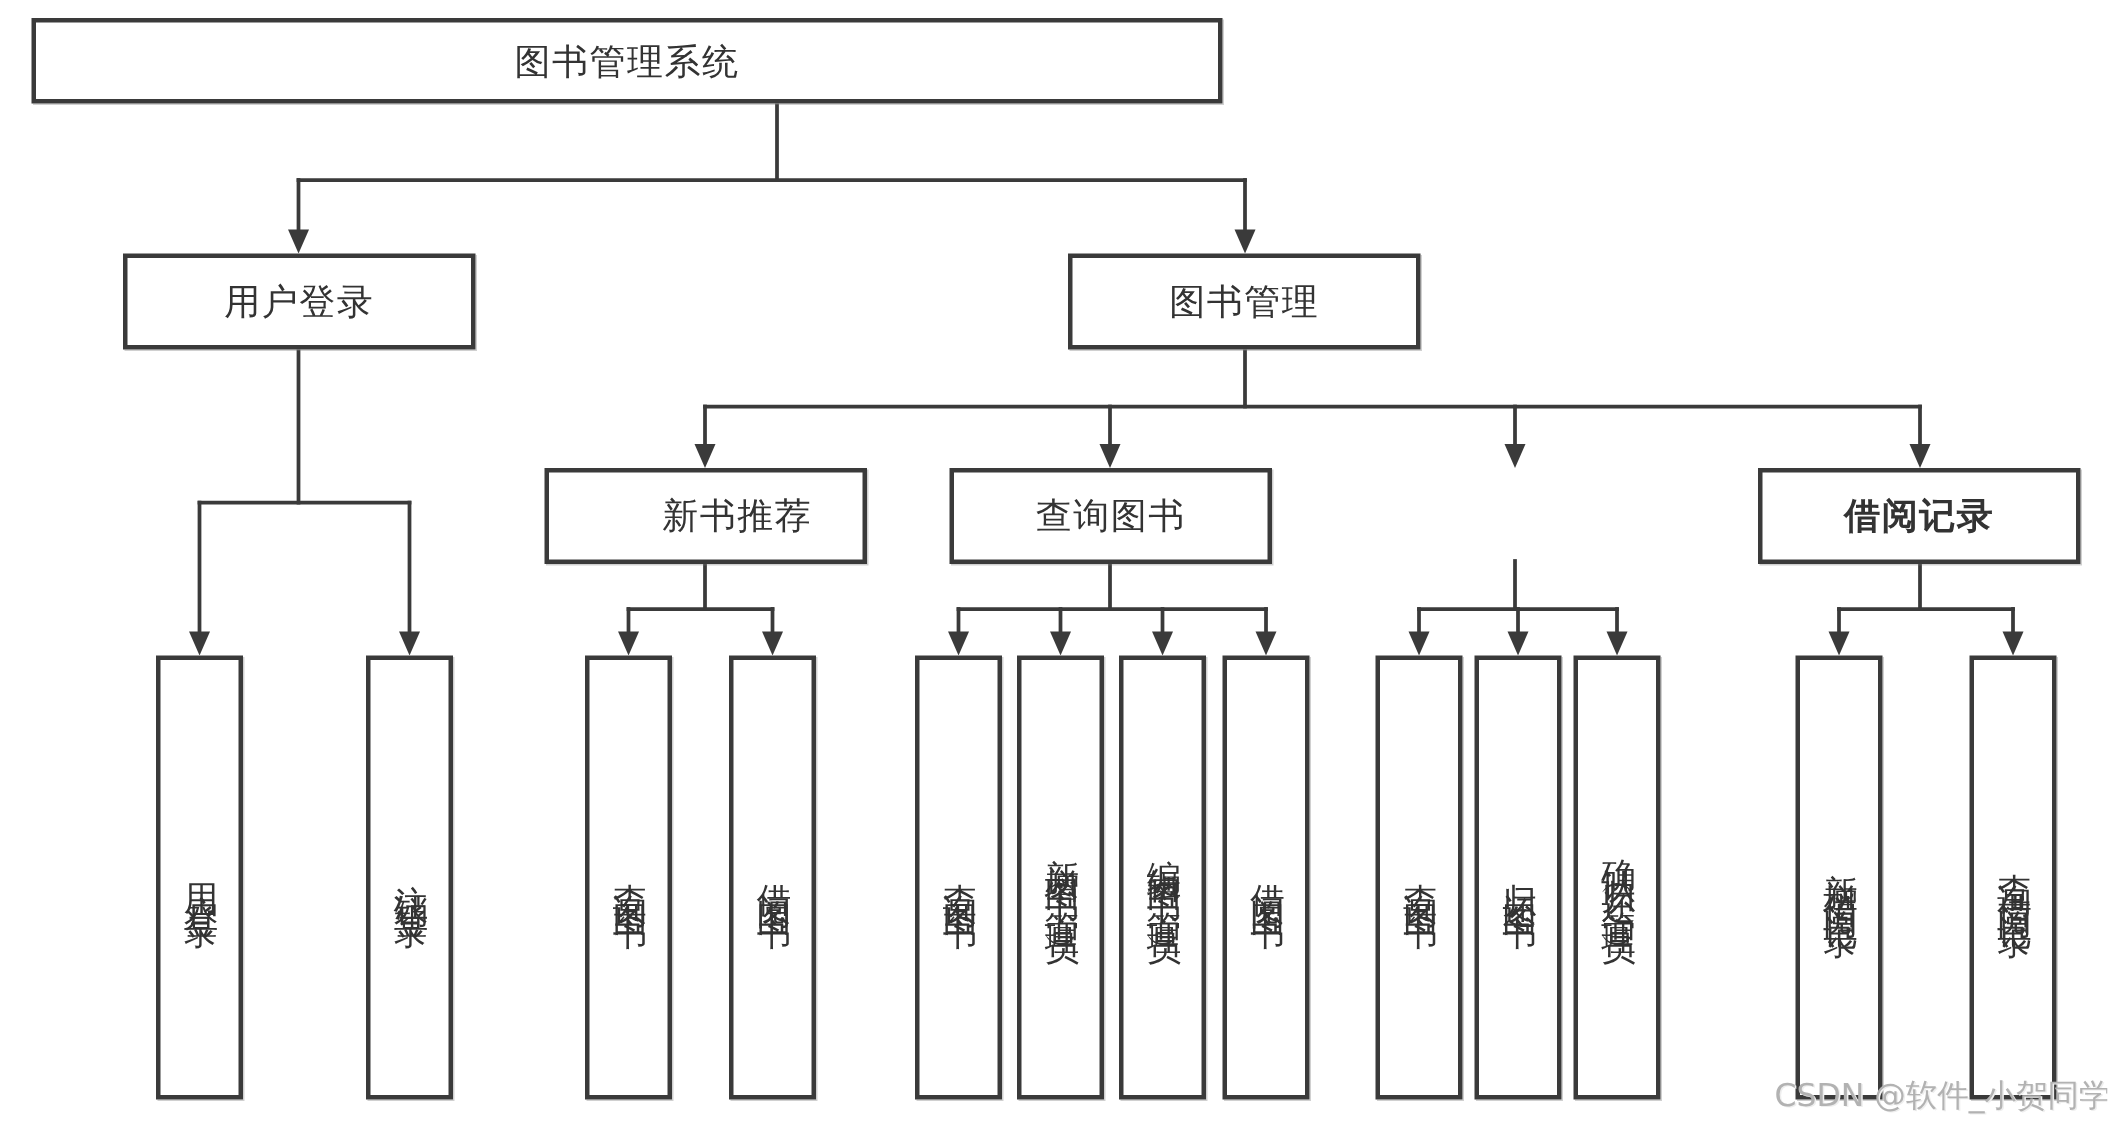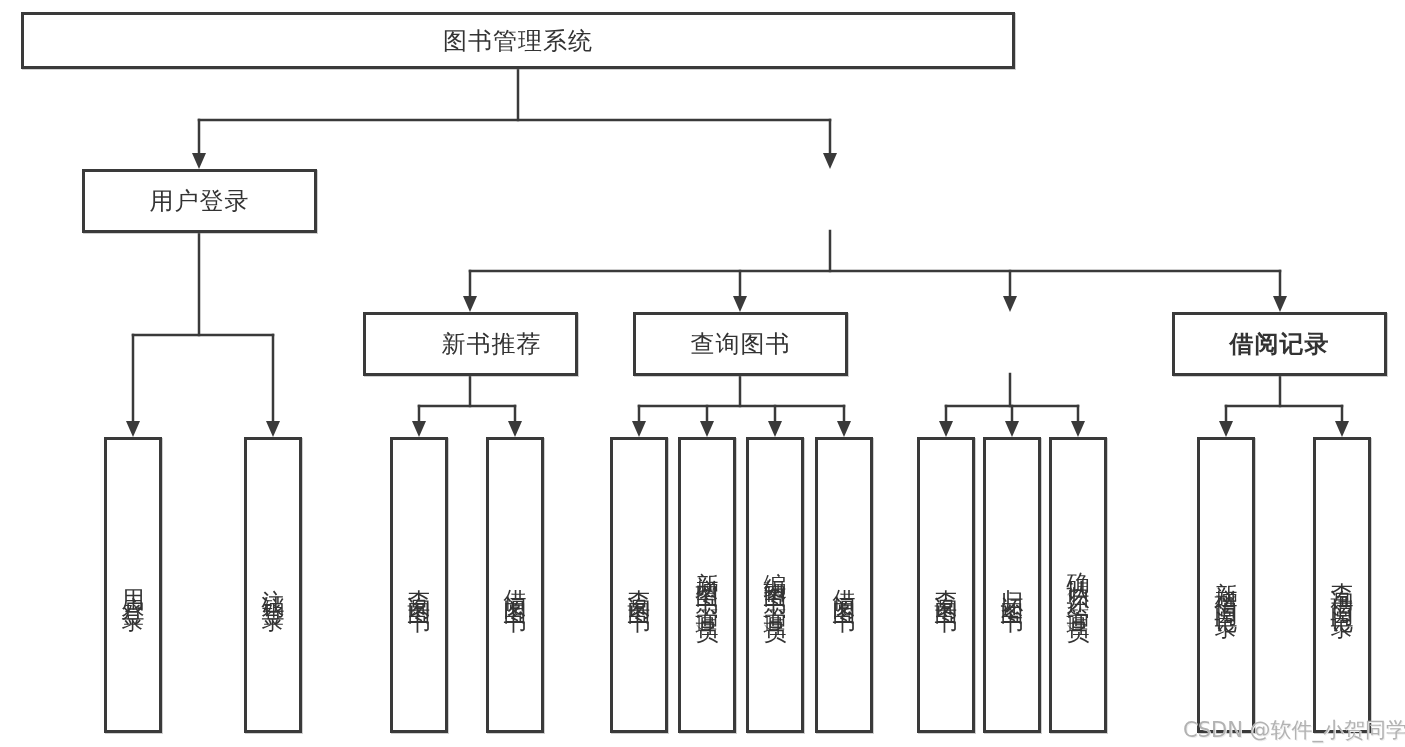--- a/index.html
+++ b/index.html
@@ -17,21 +17,21 @@
     background:#ffffff;
     border:3px solid #3a3a3a;
     color:#333333;
     display:flex;
     align-items:center;
     justify-content:center;
     z-index:2;
     box-shadow:1px 1px 0 rgba(120,120,120,0.35);
   }
   .h-node { font-size:24px; letter-spacing:1px; }
-  .root-node  { left:21px;  top:12px;  width:994px; height:57px; }
+  .root-node  { left:21px;  top:12px;  width:794px; height:57px; }
   .l2-user    { left:82px;  top:169px; width:235px; height:64px; }
   .l2-mgmt    { left:712px; top:169px; width:235px; height:64px; }
   .l3 { top:312px; width:215px; height:64px; }
   .l3-0 { left:363px;padding-left:42px; } .l3-1 { left:633px; } .l3-2 { left:902px; } .l3-3 { left:1172px;font-weight:bold; }
   .leaf { top:437px; width:58px; height:296px; }
   .leaf span {
     writing-mode:vertical-lr;
     text-orientation:mixed;
     font-size:23px;
     letter-spacing:7px;
@@ -118,20 +118,21 @@
     <path class="cline" d="M1226 406 H1342"></path>
     <path class="cline" d="M1226 406 V423"></path>
       <polygon class="ahead" points="1219,421 1233,421 1226,437"></polygon>
     <path class="cline" d="M1342 406 V423"></path>
       <polygon class="ahead" points="1335,421 1349,421 1342,437"></polygon>
   </svg>
 
   <div class="node h-node root-node">图书管理系统</div>
 
   <div class="node h-node l2-user">用户登录</div>
+  <div class="node h-node l2-mgmt">图书管理</div>
 
   <div class="node h-node l3 l3-0">新书推荐</div>
   <div class="node h-node l3 l3-1">查询图书</div>
   <div class="node h-node l3 l3-3">借阅记录</div>
 
   <div class="node leaf lf-0">
       <span>用户登录</span>
     </div>
   <div class="node leaf lf-1">
       <span>注销登录</span>

